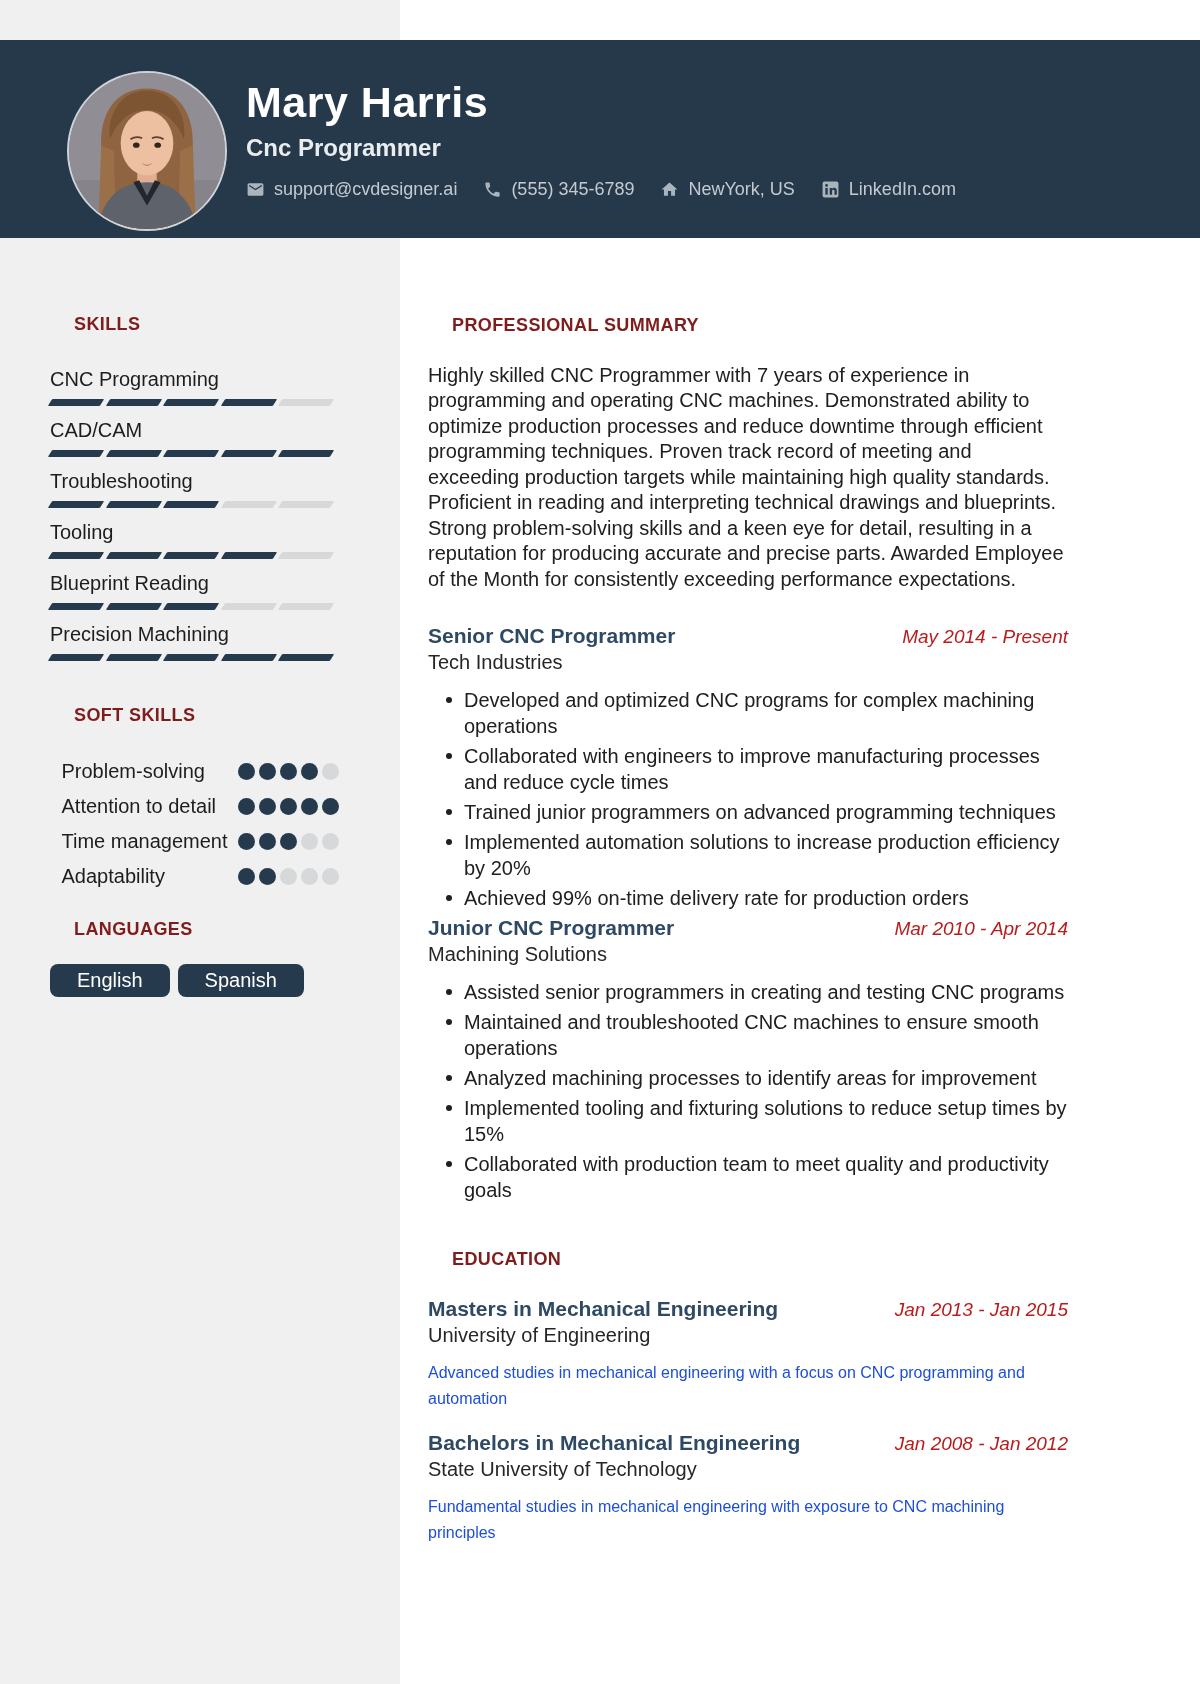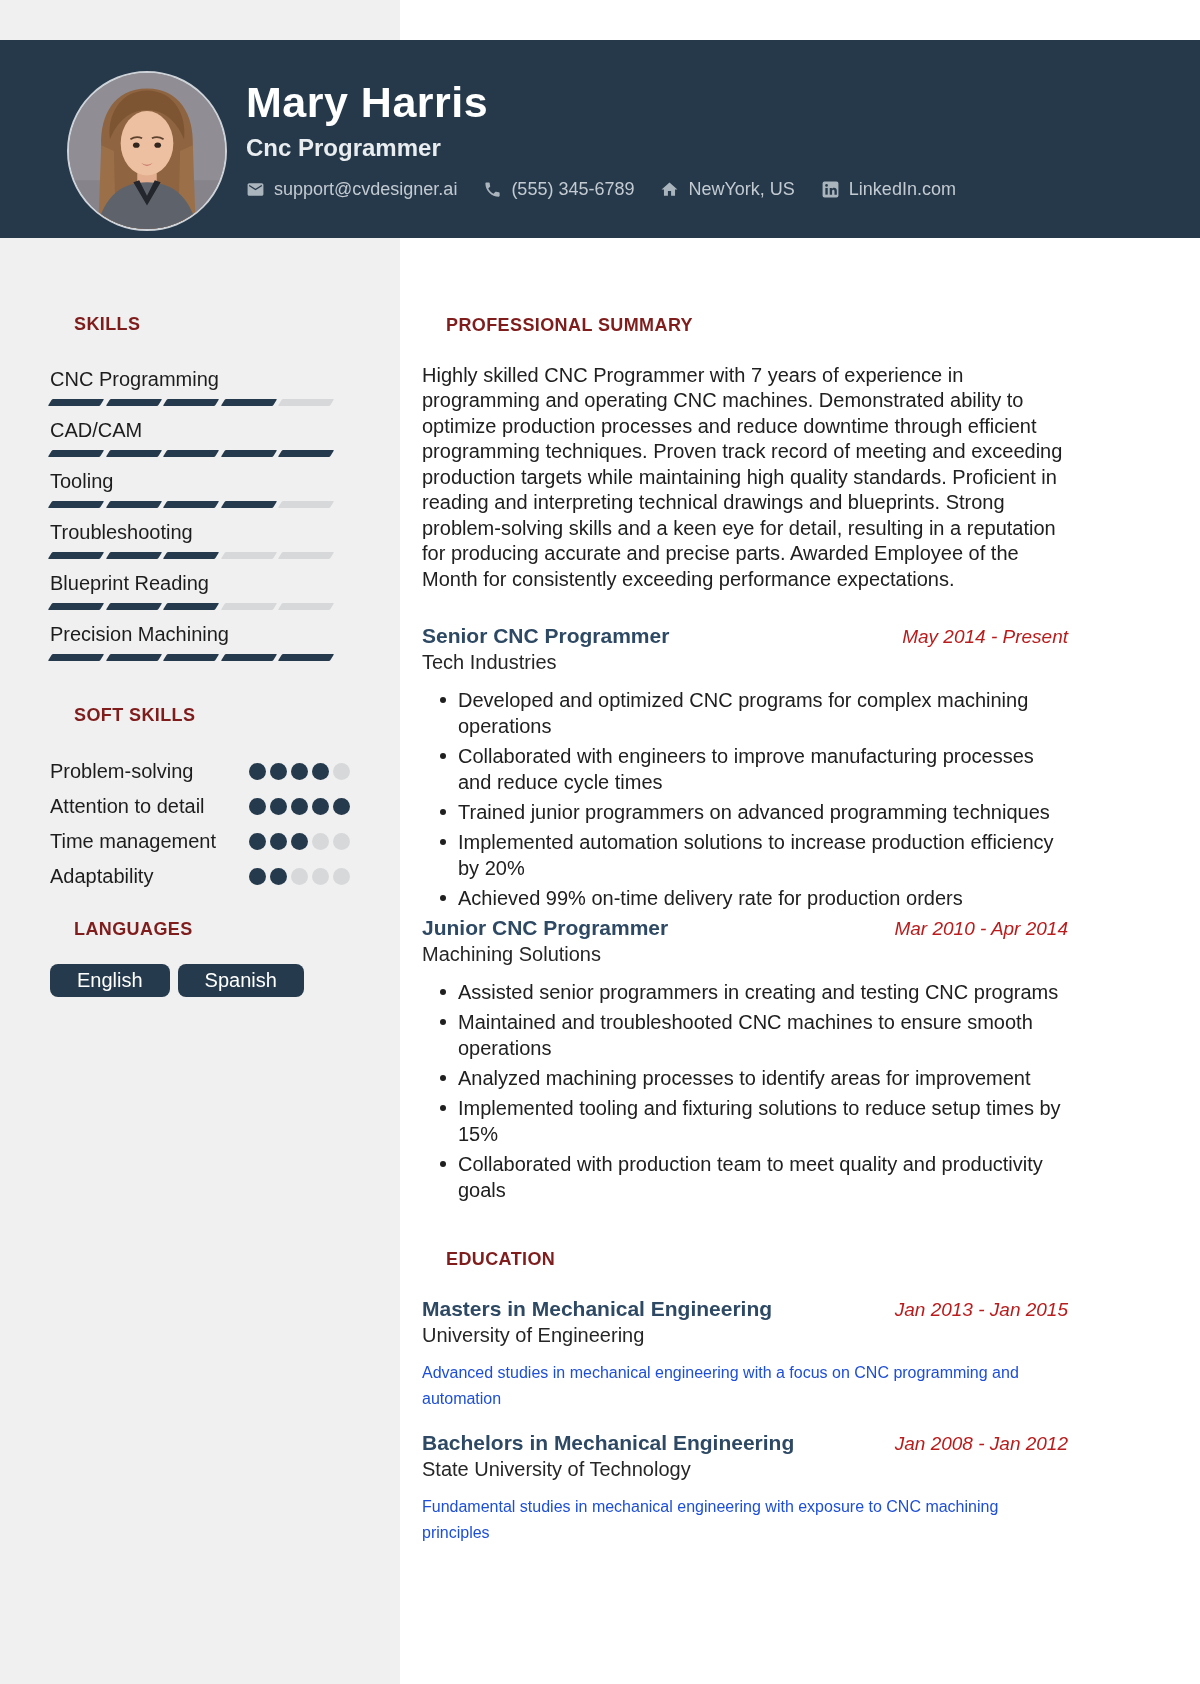--- a/index.html
+++ b/index.html
@@ -14,35 +14,35 @@
   .photo svg { display:block; width:100%; height:100%; }
   .header-text { position:absolute; left:246px; top:40px; }
   .name { font-size:43px; font-weight:bold; color:#ffffff; letter-spacing:.5px; line-height:1.05; }
   .jobtitle { font-size:24px; font-weight:bold; color:#e9edf0; margin-top:9px; }
   .contacts { display:flex; align-items:center; gap:26px; margin-top:17px; font-size:18px; color:#c3cad1; }
   .contact { display:flex; align-items:center; gap:9px; white-space:nowrap; }
   .contact svg { width:19px; height:19px; fill:#aab4bd; flex:0 0 auto; }
 
   
   .sidebar { position:absolute; left:0; top:238px; width:400px; padding:76px 50px 0 50px; }
-  .main    { position:absolute; left:400px; top:238px; width:800px; padding:77px 132px 0 22px; color:#202020; }
+  .main    { position:absolute; left:400px; top:238px; width:800px; padding:77px 132px 0 28px; color:#202020; }
 
   h3.section { font-size:18px; font-weight:bold; color:#7f1d1d; letter-spacing:.4px; line-height:1.15;margin-left:24px; }
 
   
   .sidebar h3.section { margin-bottom:32px; }
   .skill { margin-bottom:12px; }
   .skill-name { font-size:20px; color:#1d1d1d; line-height:25px; }
   .bar { display:flex; gap:6px; width:282px; margin-top:7px; }
   .seg { flex:1; height:7px; background:#d6d8da; transform:skewX(-32deg); border-radius:1px; }
   .seg.on { background:#253a4d; }
 
   
   .soft-title { margin-top:44px; }
-  .soft-row { display:flex; justify-content:space-between; margin-bottom:6px;gap:8px; }
+  .soft-row { display:flex; justify-content:center; margin-bottom:6px;gap:8px; }
   .soft-name { width:168px; font-size:20px; color:#1d1d1d; line-height:29px; }
   .dots { display:flex; gap:4px; margin-top:6px; }
   .dot { width:17px; height:17px; border-radius:50%; background:#d6d8da; }
   .dot.on { background:#253a4d; }
 
   
   .lang-title { margin-top:28px; }
   .langs { margin-top:-8px; display:flex; gap:8px; }
   .pill { display:inline-block; background:#253a4d; color:#ffffff; font-size:20px;
           line-height:23px; padding:5px 27px; border-radius:8px; }
@@ -144,36 +144,36 @@
           <div class="skill-name">CAD/CAM</div>
           <div class="bar">
             <span class="seg on"></span>
             <span class="seg on"></span>
             <span class="seg on"></span>
             <span class="seg on"></span>
             <span class="seg on"></span>
           </div>
         </div>
         <div class="skill">
+          <div class="skill-name">Troubleshooting</div>
+          <div class="bar">
+            <span class="seg on"></span>
+            <span class="seg on"></span>
+            <span class="seg on"></span>
+            <span class="seg"></span>
+            <span class="seg"></span>
+          </div>
+        </div>
+        <div class="skill">
           <div class="skill-name">Tooling</div>
           <div class="bar">
             <span class="seg on"></span>
             <span class="seg on"></span>
             <span class="seg on"></span>
             <span class="seg on"></span>
-            <span class="seg"></span>
-          </div>
-        </div>
-        <div class="skill">
-          <div class="skill-name">Troubleshooting</div>
-          <div class="bar">
-            <span class="seg on"></span>
-            <span class="seg on"></span>
-            <span class="seg on"></span>
-            <span class="seg"></span>
             <span class="seg"></span>
           </div>
         </div>
         <div class="skill">
           <div class="skill-name">Blueprint Reading</div>
           <div class="bar">
             <span class="seg on"></span>
             <span class="seg on"></span>
             <span class="seg on"></span>
             <span class="seg"></span>

